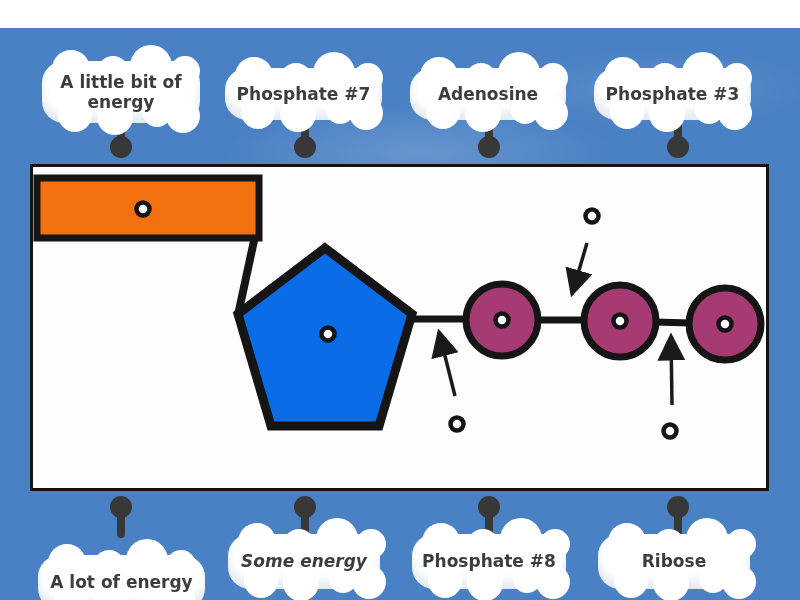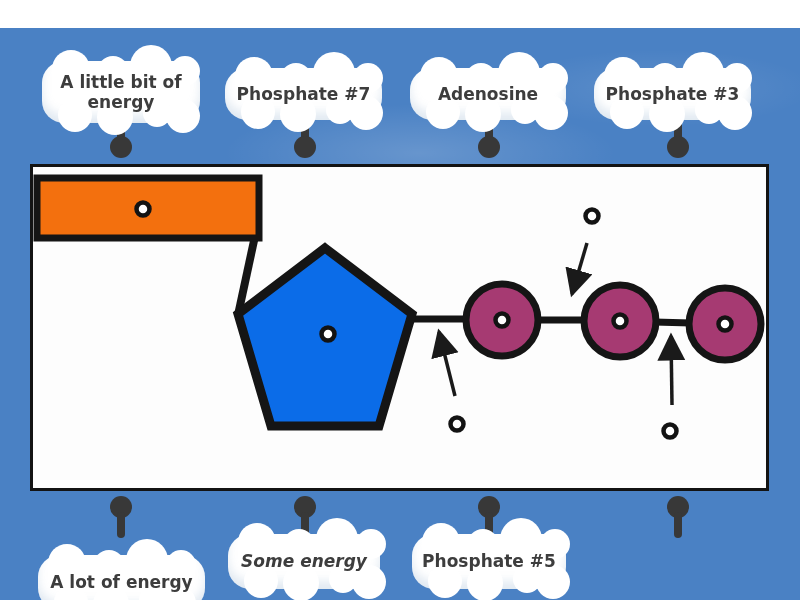--- a/index.html
+++ b/index.html
@@ -130,19 +130,22 @@
 
   <div class="pin-dot" style="left:294px; top:468px;"></div>
   <div class="pin-stem" style="left:301px; top:484px;"></div>
   <div class="cloud" style="left:228px; top:506px; width:152px; height:55px;font-style:italic;">
     <span class="cloud-text">Some energy</span>
   </div>
 
   <div class="pin-dot" style="left:478px; top:468px;"></div>
   <div class="pin-stem" style="left:485px; top:484px;"></div>
   <div class="cloud" style="left:412px; top:506px; width:154px; height:55px;">
-    <span class="cloud-text">Phosphate #5</span>
+    <span class="cloud-text">Phosphate #8</span>
   </div>
 
   <div class="pin-dot" style="left:667px; top:468px;"></div>
   <div class="pin-stem" style="left:674px; top:484px;"></div>
+  <div class="cloud" style="left:598px; top:506px; width:152px; height:55px;">
+    <span class="cloud-text">Ribose</span>
+  </div>
 
 </div>
 
 </body></html>

